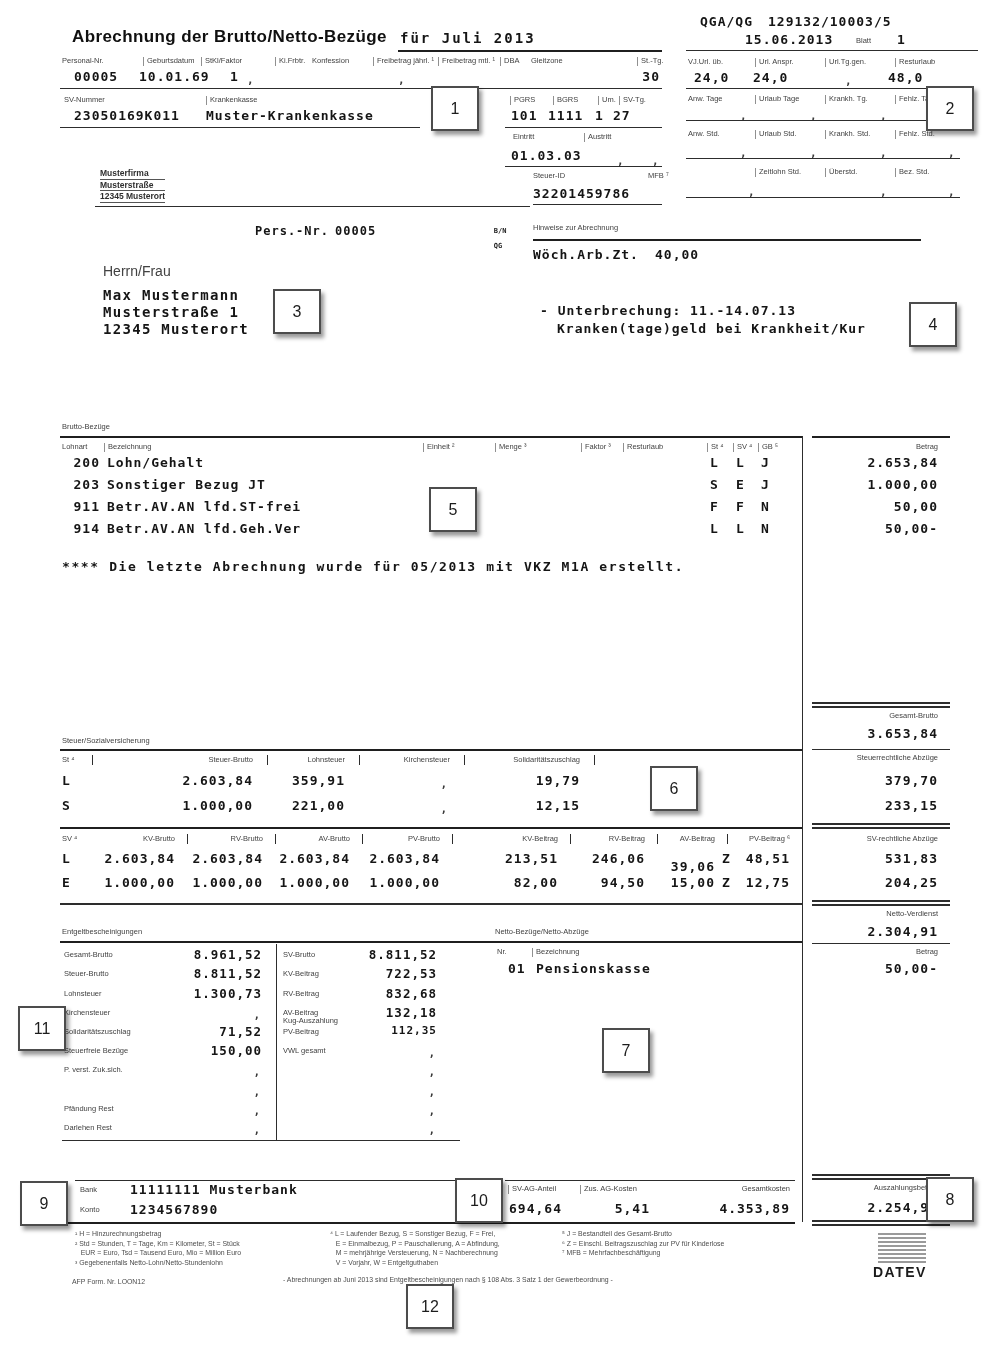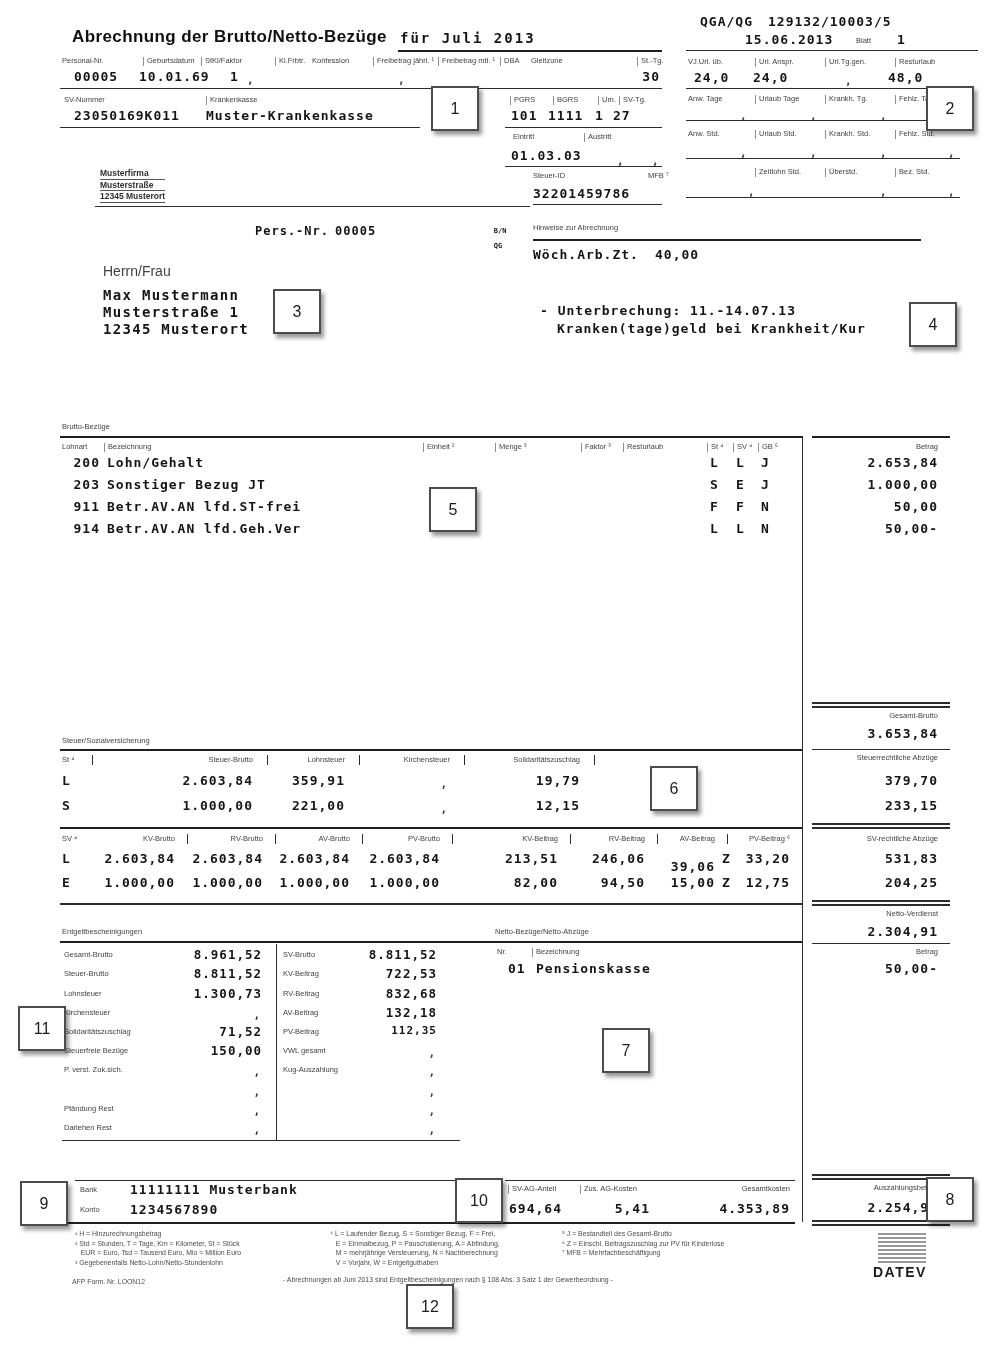--- a/index.html
+++ b/index.html
@@ -196,20 +196,21 @@
     <span class="v" style="right:62px;top:500px">50,00</span>
   </div>
   <div>
     <span class="v" style="right:900px;top:522px">914</span>
     <span class="v" style="left:107px;top:522px">Betr.AV.AN lfd.Geh.Ver</span>
     <span class="v" style="left:710px;top:522px">L</span>
     <span class="v" style="left:736px;top:522px">L</span>
     <span class="v" style="left:761px;top:522px">N</span>
     <span class="v" style="right:62px;top:522px">50,00-</span>
   </div>
+  <div class="v" style="left:62px;top:560px;letter-spacing:1.6px">**** Die letzte Abrechnung wurde für 05/2013 mit VKZ M1A erstellt.</div>
 
   <div class="hl" style="left:812px;top:702px;width:138px;height:1.5px"></div>
   <div class="hl" style="left:812px;top:706px;width:138px;height:1.5px"></div>
   <div class="l" style="right:62px;top:712px">Gesamt-Brutto</div>
   <div class="v" style="right:62px;top:727px">3.653,84</div>
 
   <div class="l" style="left:62px;top:737px">Steuer/Sozialversicherung</div>
   <div class="hl h2" style="left:60px;top:749px;width:742px"></div>
   <div class="hl" style="left:812px;top:749px;width:138px"></div>
   <div class="l" style="left:62px;top:756px">St ⁴</div>
@@ -265,21 +266,21 @@
   <div>
     <span class="v" style="left:62px;top:852px">L</span>
     <span class="v" style="right:825px;top:852px">2.603,84</span>
     <span class="v" style="right:737px;top:852px">2.603,84</span>
     <span class="v" style="right:650px;top:852px">2.603,84</span>
     <span class="v" style="right:560px;top:852px">2.603,84</span>
     <span class="v" style="right:442px;top:852px">213,51</span>
     <span class="v" style="right:355px;top:852px">246,06</span>
     <span class="v" style="right:285px;top:860px">39,06</span>
     <span class="v" style="left:722px;top:852px">Z</span>
-    <span class="v" style="right:210px;top:852px">33,20</span>
+    <span class="v" style="right:210px;top:852px">48,51</span>
     <span class="v" style="right:62px;top:852px">531,83</span>
   </div>
   <div>
     <span class="v" style="left:62px;top:876px">E</span>
     <span class="v" style="right:825px;top:876px">1.000,00</span>
     <span class="v" style="right:737px;top:876px">1.000,00</span>
     <span class="v" style="right:650px;top:876px">1.000,00</span>
     <span class="v" style="right:560px;top:876px">1.000,00</span>
     <span class="v" style="right:442px;top:876px">82,00</span>
     <span class="v" style="right:355px;top:876px">94,50</span>
@@ -327,21 +328,21 @@
   <div class="l" style="left:283px;top:970px">KV-Beitrag</div>
   <div class="v" style="right:563px;top:967px;font-size:12.5px">722,53</div>
   <div class="l" style="left:283px;top:990px">RV-Beitrag</div>
   <div class="v" style="right:563px;top:987px;font-size:12.5px">832,68</div>
   <div class="l" style="left:283px;top:1009px">AV-Beitrag</div>
   <div class="v" style="right:563px;top:1006px;font-size:12.5px">132,18</div>
   <div class="l" style="left:283px;top:1028px">PV-Beitrag</div>
   <div class="v" style="right:563px;top:1025px;font-size:11px">112,35</div>
   <div class="l" style="left:283px;top:1047px">VWL gesamt</div>
   <div class="cm" style="right:565px;top:1047px">,</div>
-  <div class="l" style="left:283px;top:1066px">Kug-Auszahlung</div>
+  <div class="l" style="left:283px;top:1017px">Kug-Auszahlung</div>
   <div class="cm" style="right:565px;top:1066px">,</div>
   <div class="cm" style="right:565px;top:1086px">,</div>
   <div class="cm" style="right:565px;top:1105px">,</div>
   <div class="cm" style="right:565px;top:1124px">,</div>
 
   <div class="l" style="left:497px;top:948px">Nr.</div>
   <div class="l tk" style="left:532px;top:948px">Bezeichnung</div>
   <div class="l" style="right:62px;top:948px">Betrag</div>
   <div class="v" style="left:508px;top:962px">01</div>
   <div class="v" style="left:536px;top:962px">Pensionskasse</div>

